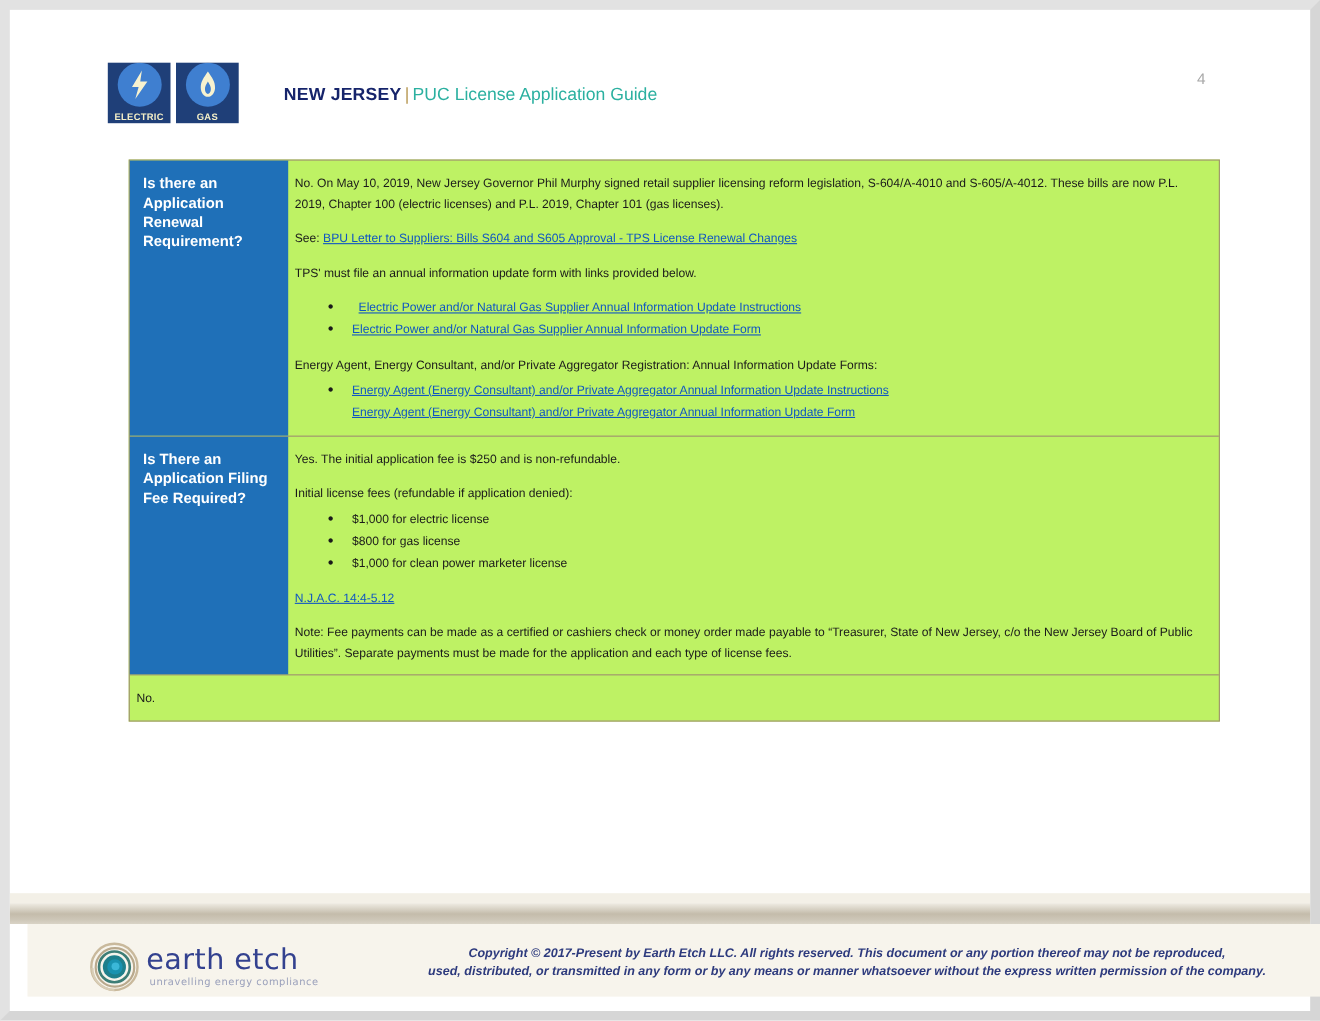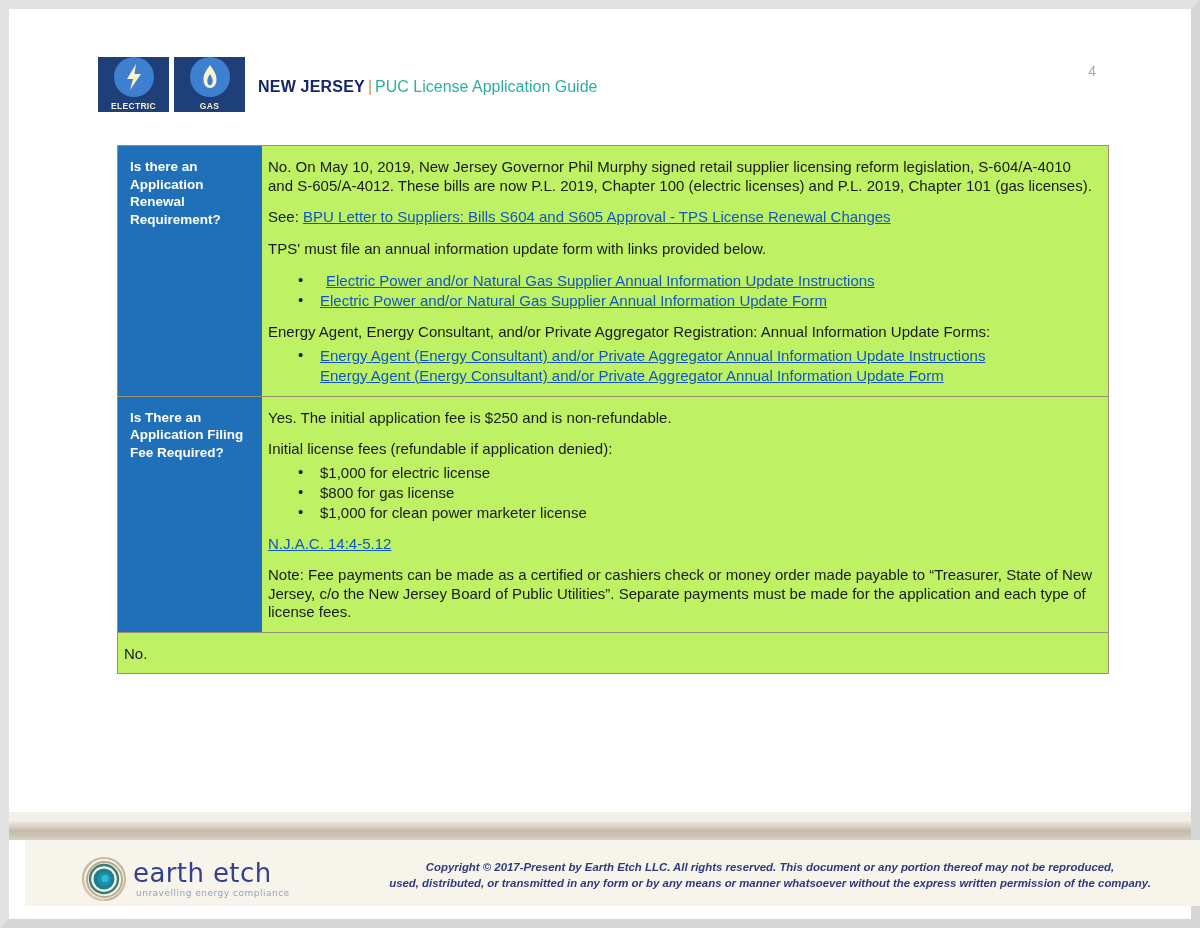--- a/index.html
+++ b/index.html
@@ -44,21 +44,21 @@
     width: 1010px;
     height: 70px;
   }
   .logos {
     position: absolute;
     left: 0; top: 7px;
     display: flex;
     gap: 5px;
   }
   .logo-tile {
-    width: 71px;
+    width: 57px;
     height: 55px;
     background: #1f3f78;
     position: relative;
     overflow: hidden;
   }
   .logo-circle {
     position: absolute;
     left: 50%;
     top: 20px;
     transform: translate(-50%, -50%);
@@ -141,21 +141,21 @@
     font-weight: bold;
     font-size: 13.5px;
     line-height: 17.5px;
     padding: 12px 10px 12px 12px;
     box-sizing: border-box;
   }
   .a-cell {
     flex: 1;
     padding: 12px 14px 10px 6px;
     box-sizing: border-box;
-    font-size: 15px;
+    font-size: 11px;
     line-height: 18.5px;
     color: #1a1a1a;
   }
   .a-cell p {
     margin: 0 0 13px 0;
   }
   .a-cell p.tight { margin-bottom: 4px; }
   .a-cell p:last-child { margin-bottom: 0; }
 
   ul.bullets {

